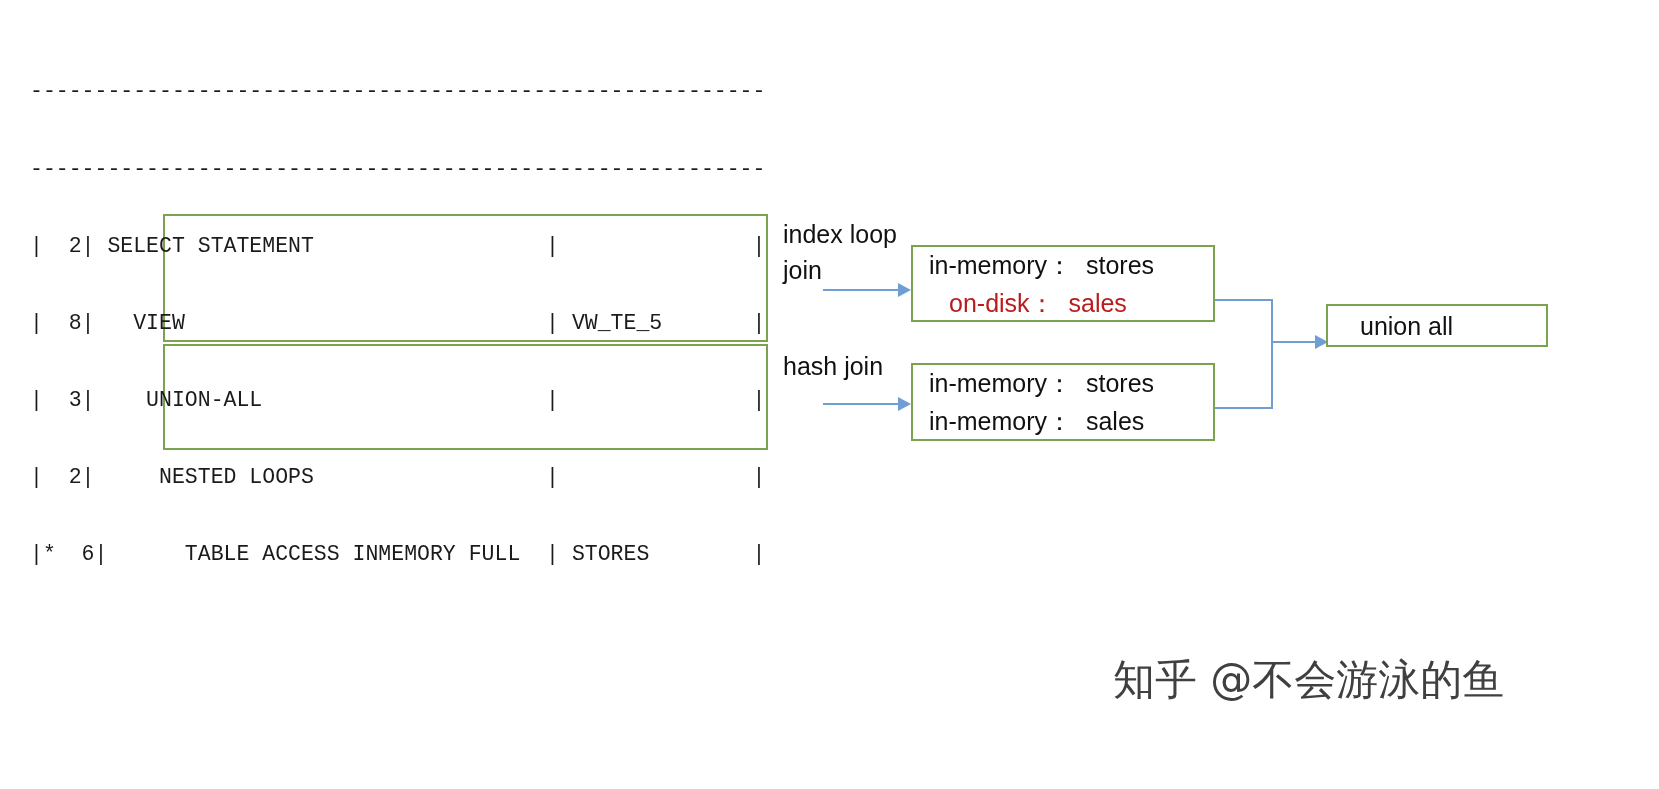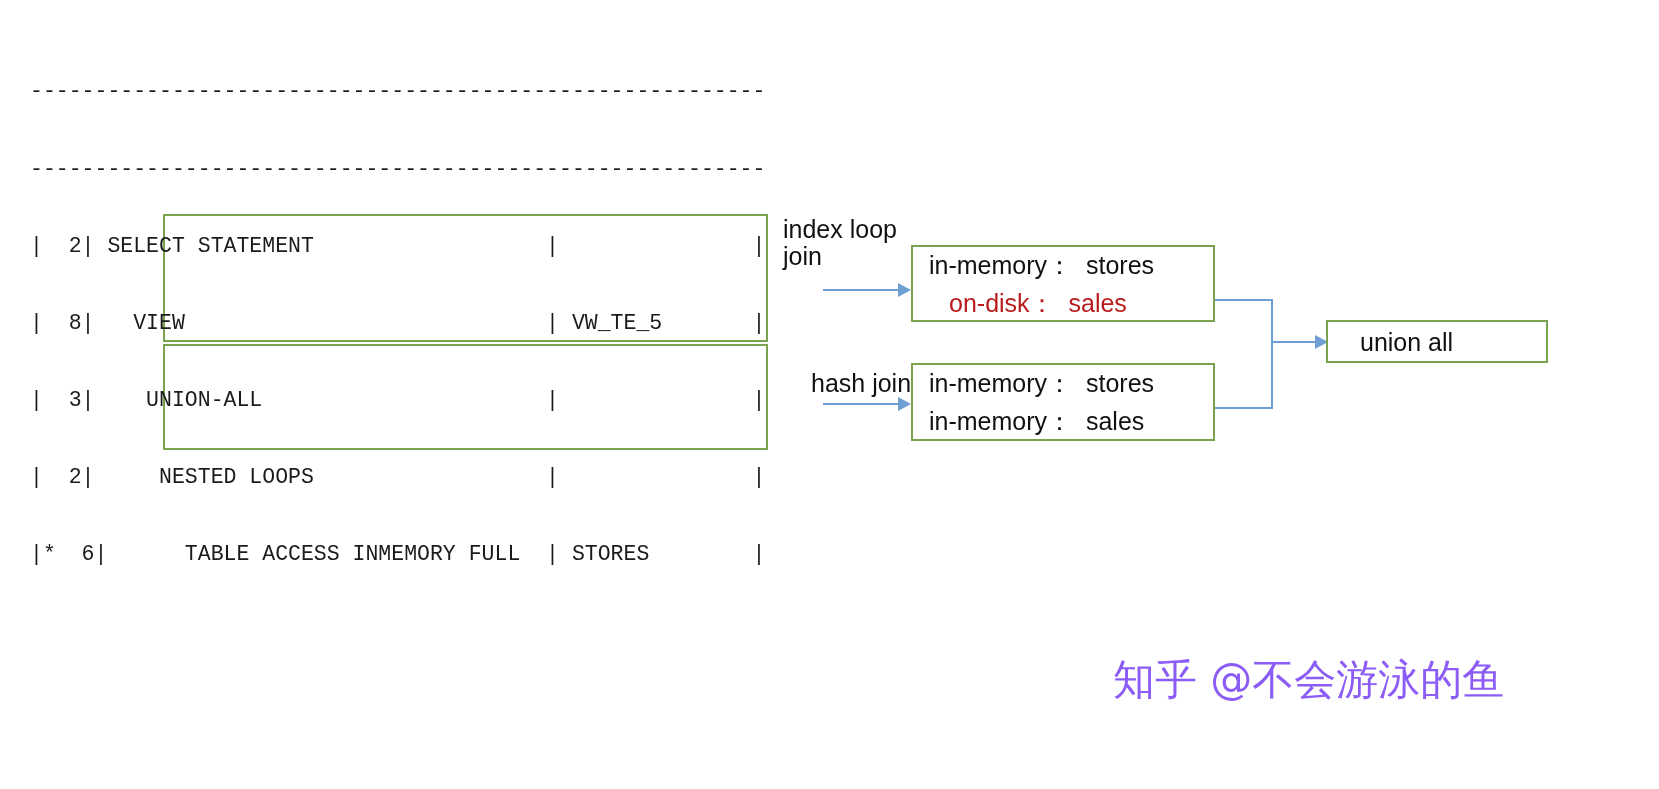--- a/index.html
+++ b/index.html
@@ -57,35 +57,35 @@
   .annbox .row {
     font-size: 25px;
     line-height: 38px;
     color: #111111;
     white-space: pre;
   }
   .annbox .row.red { color: #b91c1c; margin-left: 20px; }
 
   #box-indexloop { left: 911px; top: 245px; width: 304px; height: 77px; }
   #box-hashjoin  { left: 911px; top: 363px; width: 304px; height: 78px; }
-  #box-unionall  { left: 1326px; top: 320px; width: 222px; height: 43px;
+  #box-unionall  { left: 1326px; top: 304px; width: 222px; height: 43px;
                    justify-content: center; padding-left: 32px; }
   #box-unionall .row { font-size: 25px; line-height: 30px; }
 
   
   .label {
     position: absolute;
     font-size: 25px;
-    line-height: 27px;
+    line-height: 36px;
     color: #111111;
     white-space: pre;
     z-index: 5;
   }
   #lbl-indexloop { left: 783px; top: 216px; }
-  #lbl-hashjoin  { left: 783px; top: 370px; margin-left: 28px; }
+  #lbl-hashjoin  { left: 783px; top: 348px; }
 
   
   .bl { position: absolute; background: #6f9fd2; z-index: 5; }
   .bl.h { height: 2px; }
   .bl.v { width: 2px; }
 
   .arrowhead {
     position: absolute;
     z-index: 5;
     width: 0; height: 0;
@@ -94,21 +94,21 @@
     border-left: 13px solid #6f9fd2;
   }
 
   
   #watermark {
     position: absolute;
     left: 1113px;
     top: 655px;
     font-size: 42px;
     line-height: 50px;
-    color: #8b5cf6;
+    color: #404040;
     white-space: pre;
     font-family: "DejaVu Sans", sans-serif;
     z-index: 2;
     user-select: none;
   }
 </style>
 </head>
 <body>
 
 <div id="canvas">

